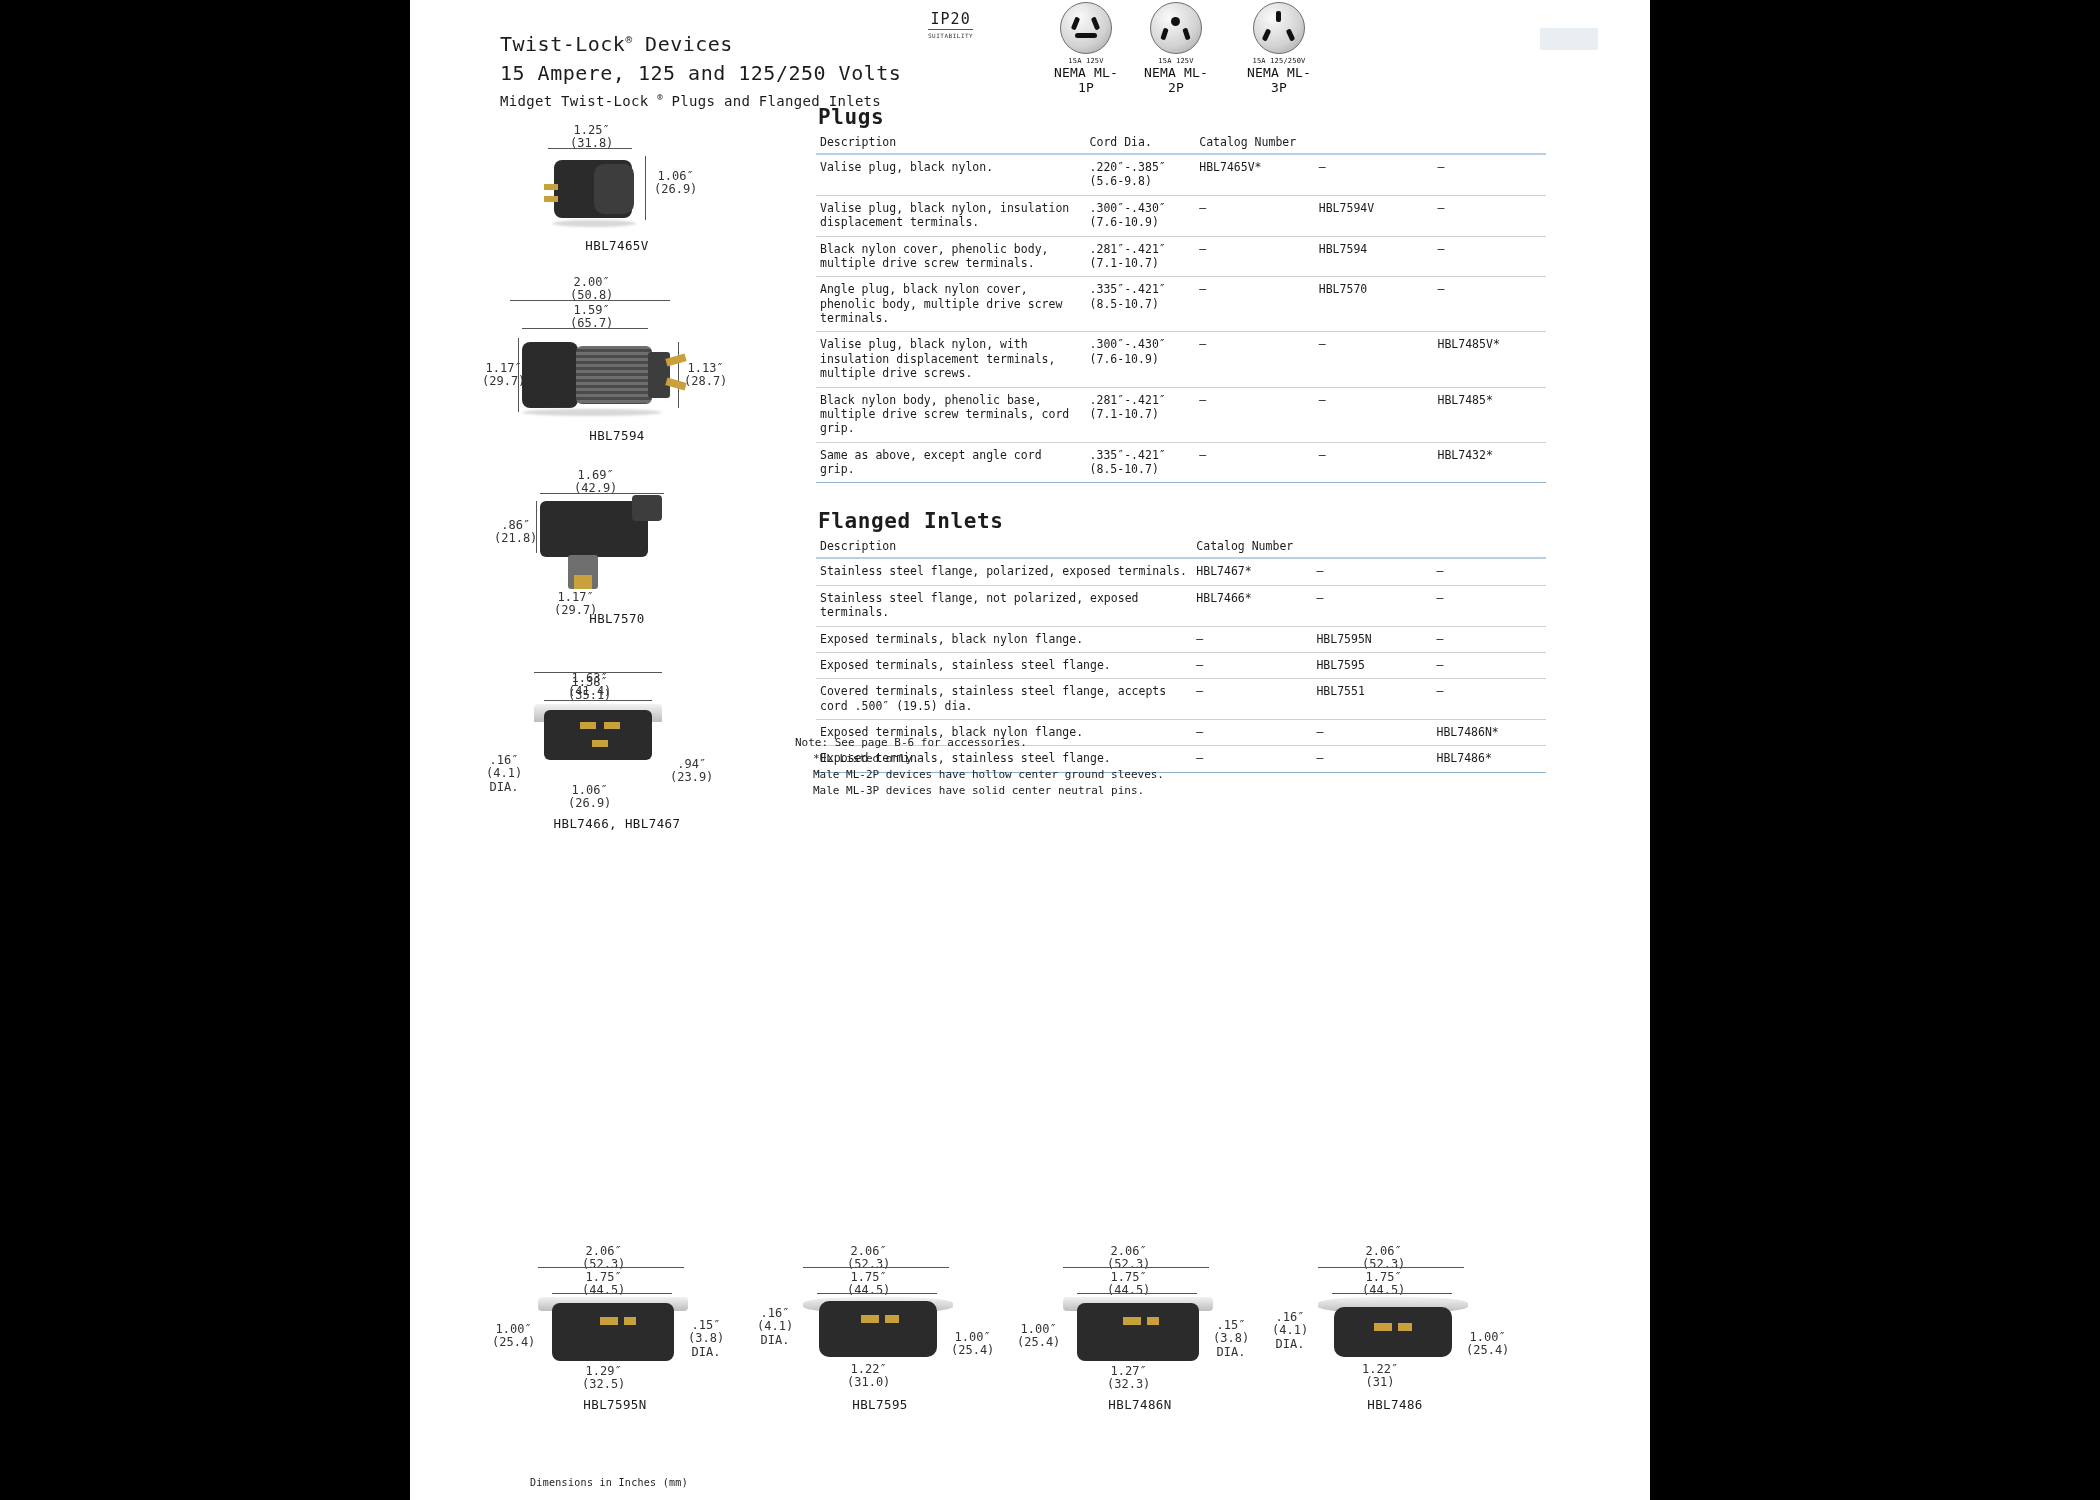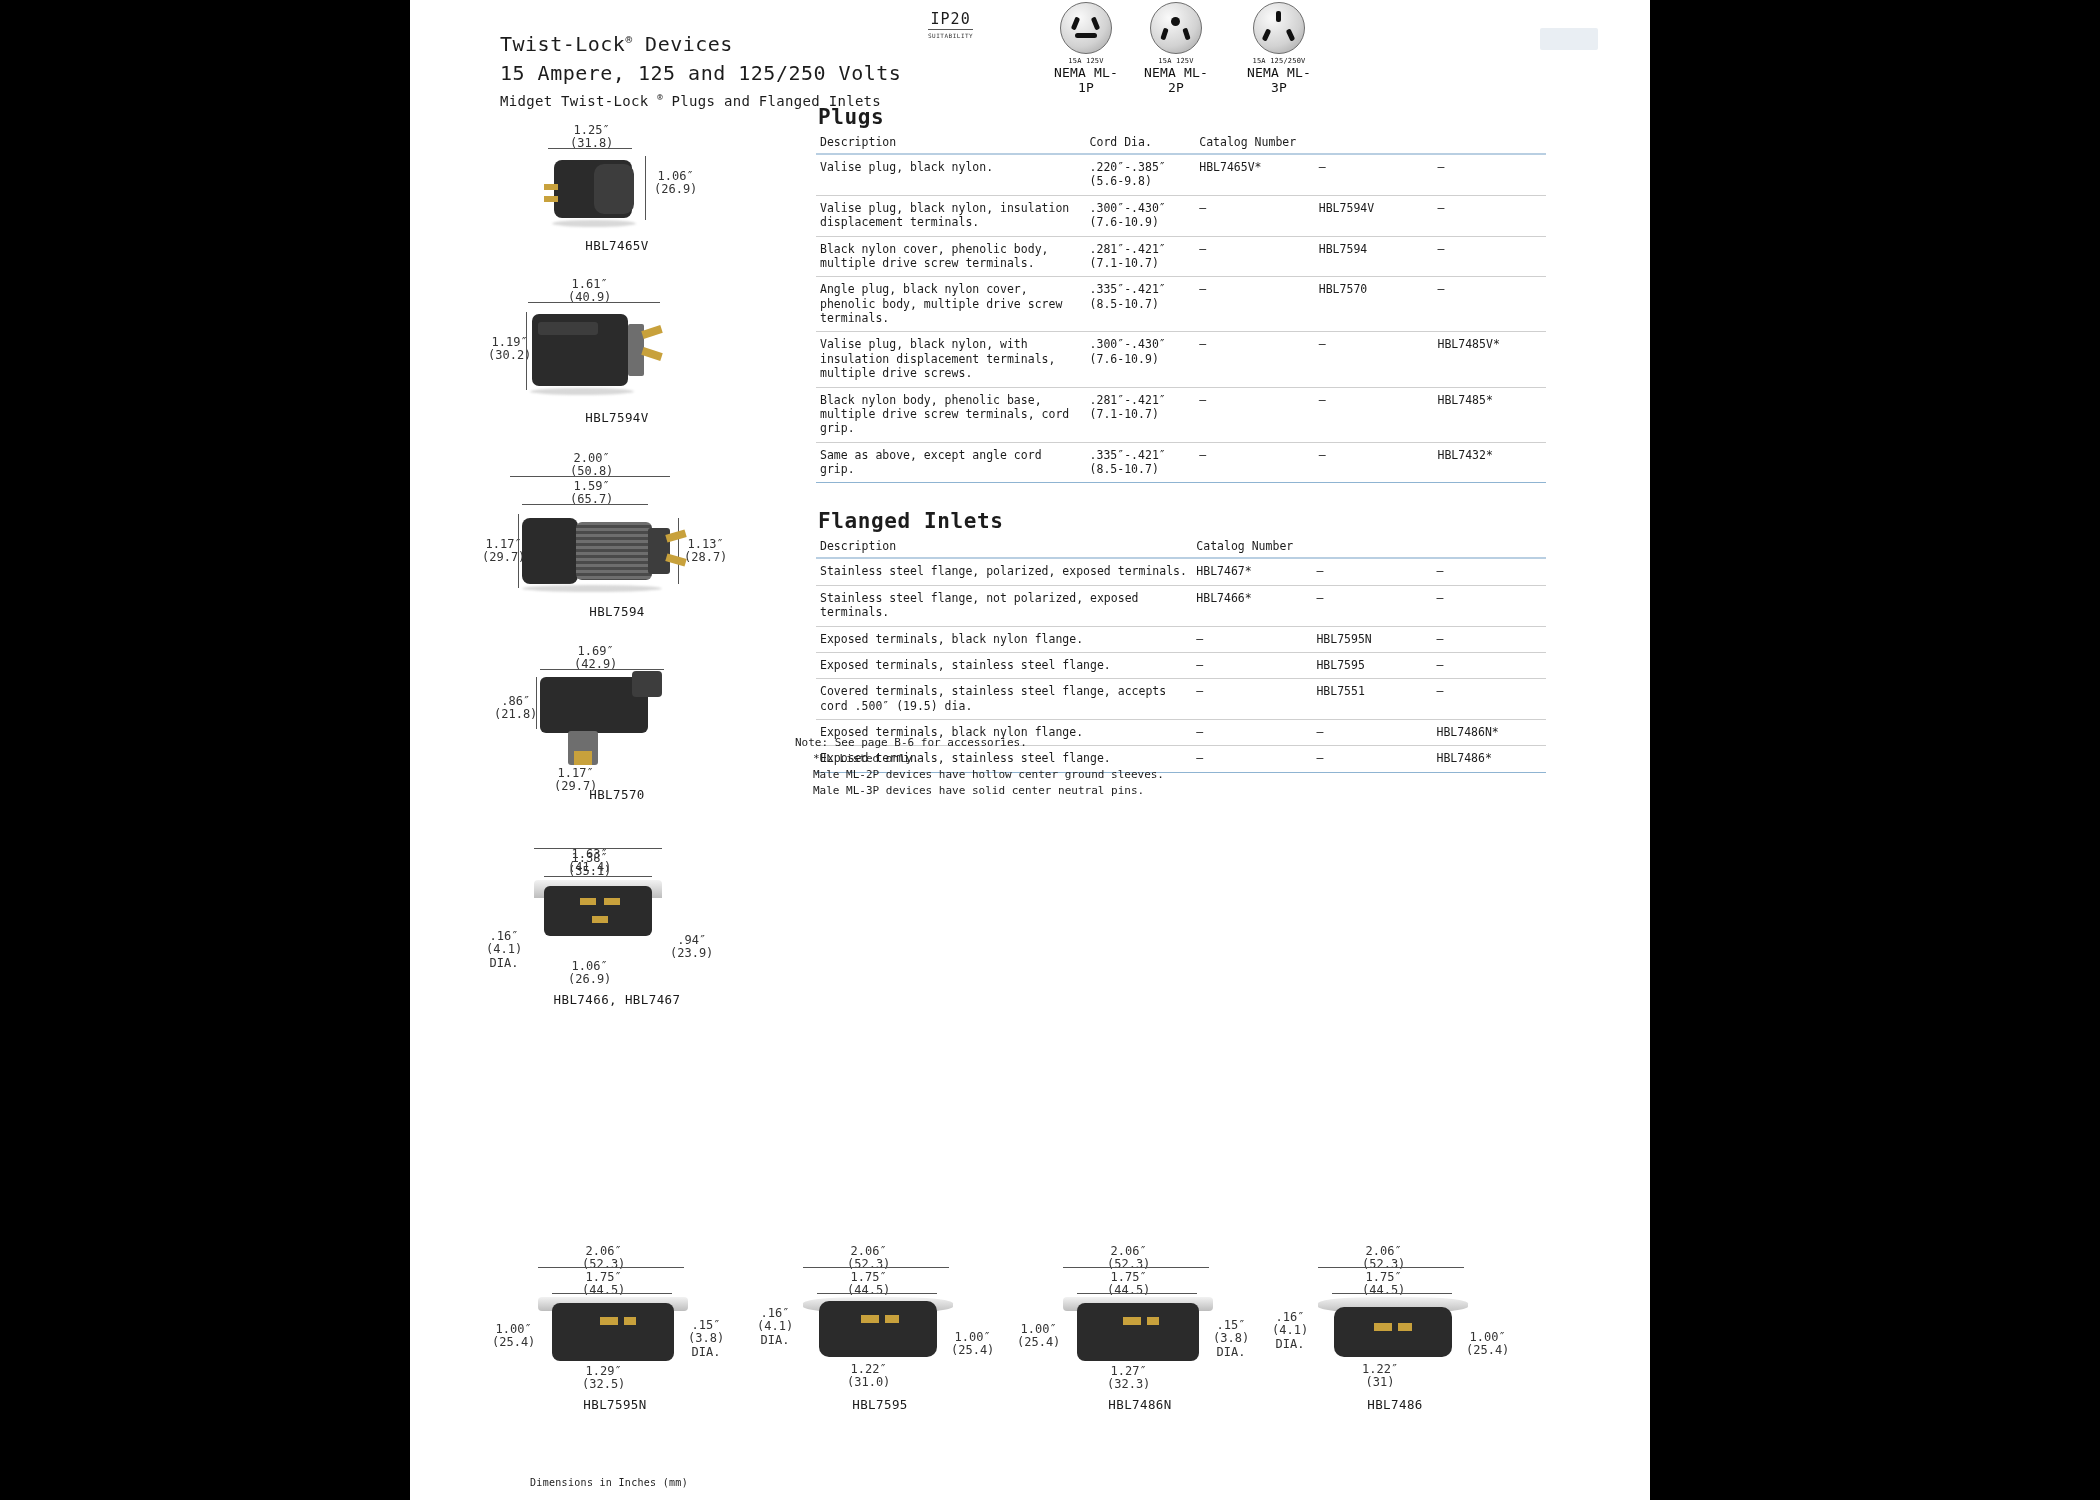--- a/index.html
+++ b/index.html
@@ -137,39 +137,20 @@
       </div>
       <div class="dimline" style="left:163px;top:36px;width:1px;height:64px;"></div>
       <div class="body-dark" style="left:72px;top:40px;width:78px;height:58px;border-radius:8px;"></div>
       <div class="body-mid" style="left:112px;top:44px;width:40px;height:50px;border-radius:10px;"></div>
       <div class="brass" style="left:62px;top:64px;width:14px;height:6px;"></div>
       <div class="brass" style="left:62px;top:76px;width:14px;height:6px;"></div>
       <div class="shadow" style="left:70px;top:100px;width:84px;height:7px;"></div>
       <div class="figcap" style="position:absolute;left:0;top:118px;width:270px;">HBL7465V</div>
     </div>
 
-    <div class="fig" style="height:170px;">
-      <div class="dim" style="left:86px;top:2px;">
-        <span>1.61″</span><br>
-        <span>(40.9)</span>
-      </div>
-      <div class="dimline" style="left:46px;top:26px;width:132px;height:1px;"></div>
-      <div class="dim" style="left:6px;top:60px;">
-        <span>1.19″</span><br>
-        <span>(30.2)</span>
-      </div>
-      <div class="dimline" style="left:44px;top:36px;width:1px;height:78px;"></div>
-      <div class="body-dark" style="left:50px;top:38px;width:96px;height:72px;border-radius:7px;"></div>
-      <div class="body-mid" style="left:56px;top:46px;width:60px;height:13px;border-radius:3px;"></div>
-      <div class="body-grey" style="left:146px;top:48px;width:16px;height:52px;border-radius:2px;"></div>
-      <div class="brass" style="left:160px;top:52px;width:20px;height:8px;transform:rotate(-18deg);"></div>
-      <div class="brass" style="left:160px;top:74px;width:20px;height:8px;transform:rotate(18deg);"></div>
-      <div class="shadow" style="left:48px;top:112px;width:104px;height:7px;"></div>
-      <div class="figcap" style="position:absolute;left:0;top:134px;width:270px;">HBL7594V</div>
-    </div>
 
     <div class="fig" style="height:185px;">
       <div class="dim" style="left:88px;top:0px;">
         <span>2.00″</span><br>
         <span>(50.8)</span>
       </div>
       <div class="dimline" style="left:28px;top:24px;width:160px;height:1px;"></div>
       <div class="dim" style="left:88px;top:28px;">
         <span>1.59″</span><br>
         <span>(65.7)</span>

